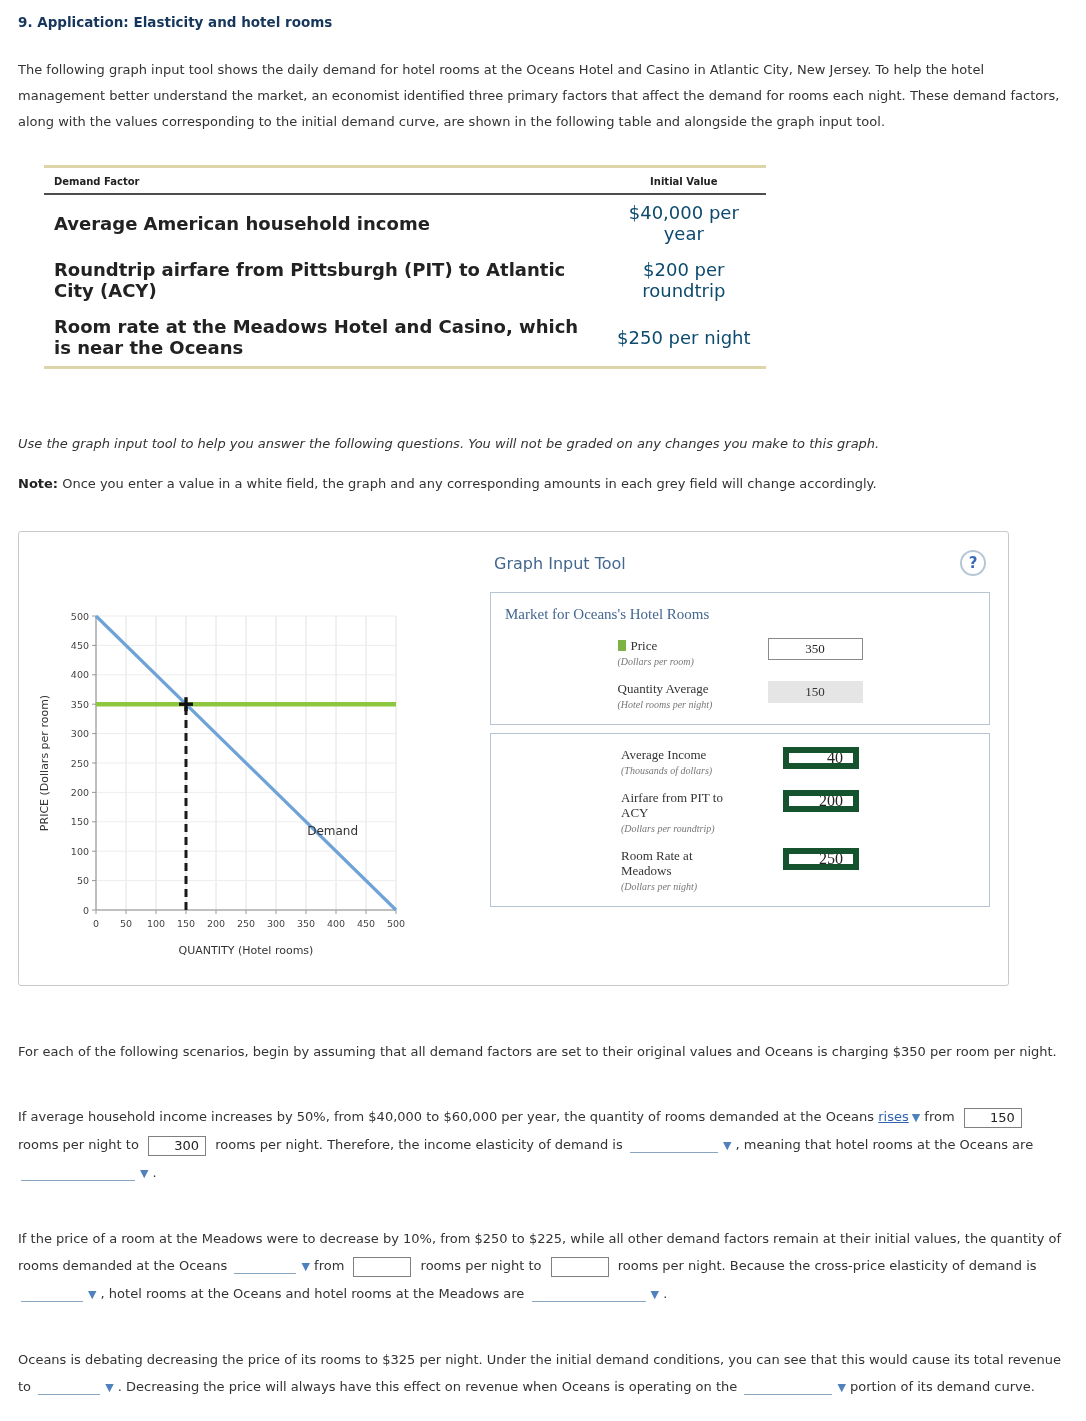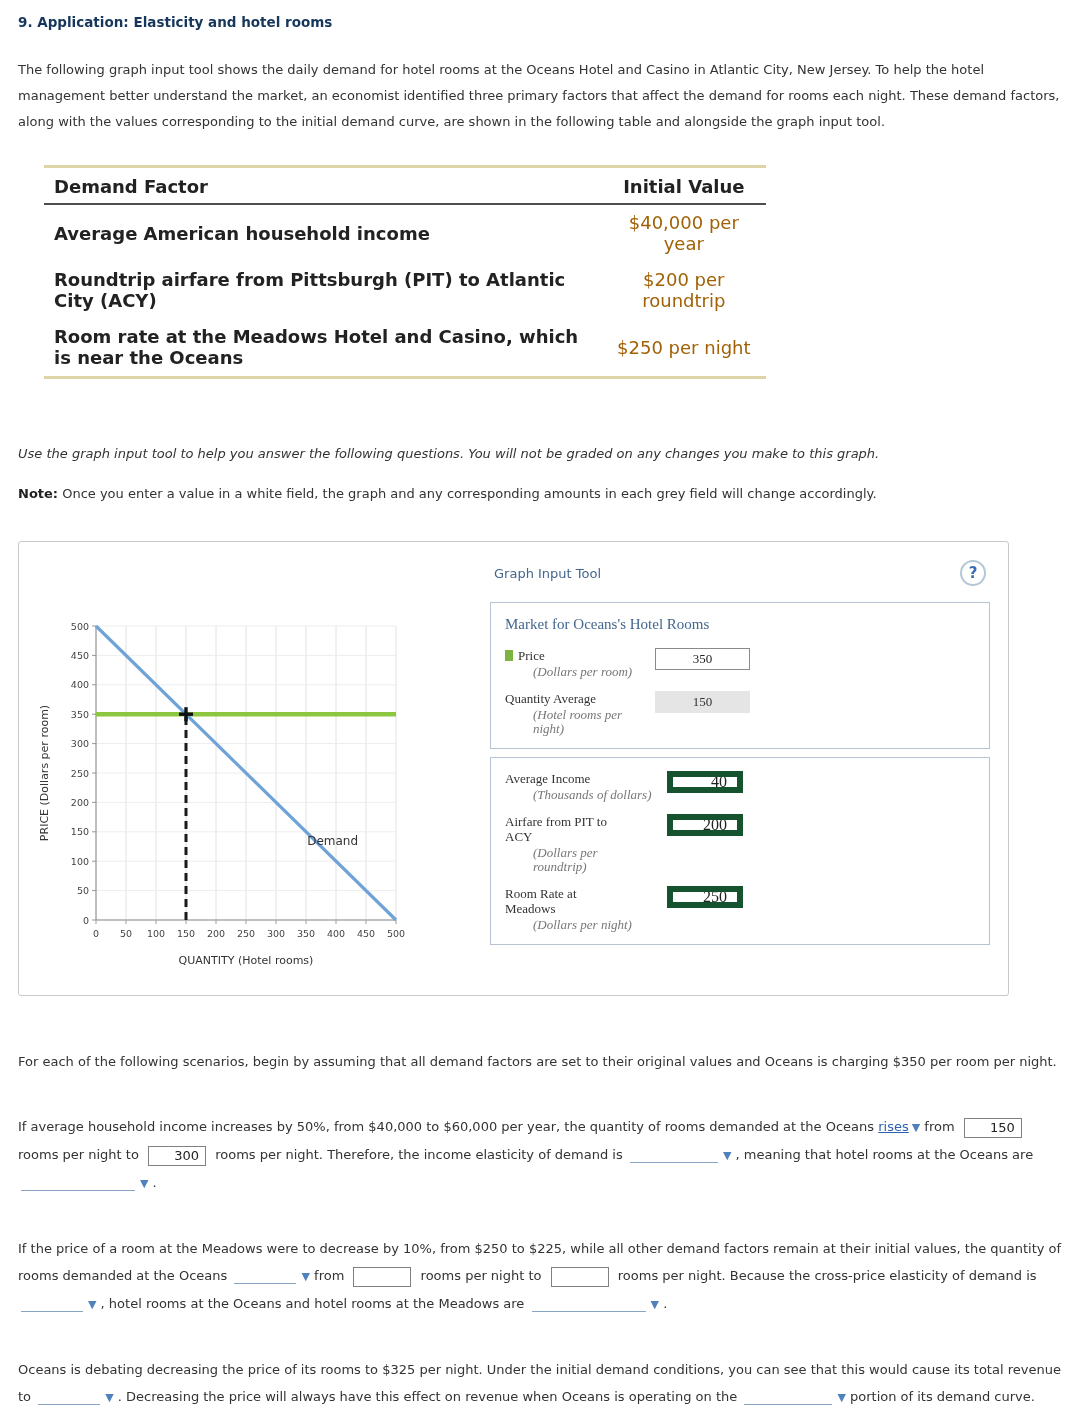--- a/index.html
+++ b/index.html
@@ -6,48 +6,48 @@
   html,body { margin:0; padding:0; background:#ffffff; }
   body { width:1086px; font-family:"DejaVu Sans","Liberation Sans",sans-serif; font-size:13px; color:#333; }
   .content { padding:12px 18px 24px 18px; }
 
   .page-title { font-size:13.5px; font-weight:bold; color:#16365c; margin:2px 0 27px 0; }
   .para { line-height:26px; }
   .intro { margin:0 0 30px 0; max-width:1052px; }
 
   table.factors { border-collapse:collapse; margin:18px 0 0 26px; width:722px;
     border-top:3px solid #ddd5a8; border-bottom:3px solid #ddd5a8; }
-  table.factors th { font-weight:bold; color:#222; padding:8px 10px 6px 10px; border-bottom:2px solid #4d4d4d; font-size:18px; }
+  table.factors th { font-weight:bold; color:#222; padding:8px 10px 6px 10px; border-bottom:2px solid #4d4d4d; font-size:10px; }
   th.col-factor { text-align:left; }
   th.col-value { text-align:center; }
   table.factors td { padding:7px 10px 8px 10px; font-size:18px; }
   td.factor-name { font-weight:bold; color:#222; }
-  td.factor-value { text-align:center; color:#a16207; }
+  td.factor-value { text-align:center; color:#0c4a6e; }
 
   .spacer-lg { height:62px; }
   .italic-note { font-style:italic; line-height:26px; margin:0 0 14px 0; }
   .note-line { line-height:26px; margin:0 0 34px 0; }
   .note-line b { color:#222; }
 
   
   .panel { width:991px; border:1px solid #c9c9c9; border-radius:3px; display:flex; padding:14px 0 22px 0; background:#fff; }
   .graph-col { flex:0 0 455px; padding:62px 0 0 17px; }
   .tool-col { flex:1; padding:0 18px 0 16px; }
   .tool-header { display:flex; justify-content:space-between; align-items:center; padding:4px 4px 16px 4px; }
-  .tool-title { font-size:13px; color:#44678f; }
+  .tool-title { font-size:16px; color:#44678f; }
   .help-circle { width:26px; height:26px; border-radius:50%; border:2px solid #b5c7d6; color:#3a6cb5;
     font-weight:bold; text-align:center; line-height:22px; font-size:15px; background:#fff; cursor:pointer; }
   .tool-box { border:1px solid #b7c4d1; padding:13px 14px 0 14px; background:#fff;font-family:Liberation Serif, serif; }
   .tool-box + .tool-box { margin-top:8px; }
   .box-title { font-size:15px; color:#44678f; margin:0 0 15px 0; }
-  .field-row { display:flex; align-items:flex-start; margin-bottom:12px; }
+  .field-row { display:flex; align-items:flex-start; margin-bottom:12px;justify-content:center; }
   .field-label { width:150px; }
   .field-label-f { width:162px; }
   .fl-main { display:block; max-width:112px; color:#333; font-size:13px; line-height:15px; }
-  .fl-sub { display:block; max-width:120px; color:#777; font-size:13px; font-style:italic; line-height:14px; margin-top:2px;margin-left:28px; }
+  .fl-sub { display:block; max-width:120px; color:#777; font-size:10px; font-style:italic; line-height:14px; margin-top:2px; }
   .legend-sq { display:inline-block; width:8px; height:11px; background:#7db343; margin-right:5px; vertical-align:-1px; }
   .tool-input { width:95px; height:22px; border:1px solid #8a8a8a; font-size:13px; text-align:center; font-family:inherit; color:#222; }
   .factor-input { width:76px; height:22px; border:6px solid #14532d; font-size:16px; text-align:right; padding-right:10px; font-family:inherit; color:#222; }
   .grey-field { width:95px; height:22px; background:#e5e5e5; text-align:center; line-height:22px; font-size:13px; color:#333; }
 
   svg text.tick  { font-family:"DejaVu Sans",sans-serif; font-size:9.5px; fill:#444; }
   svg text.atitle{ font-family:"DejaVu Sans",sans-serif; font-size:11px; fill:#333; }
   svg text.clabel{ font-family:"DejaVu Sans",sans-serif; font-size:12px; fill:#333; }
 
   

